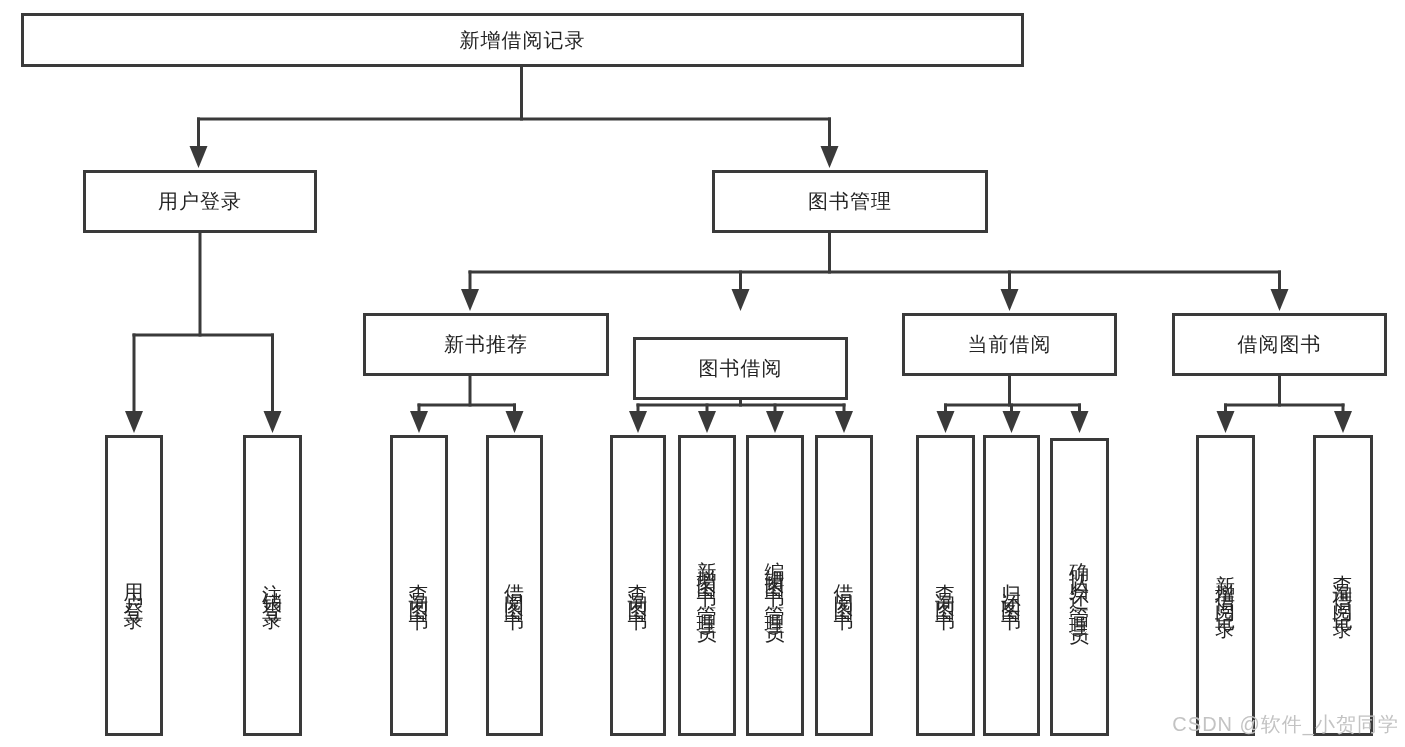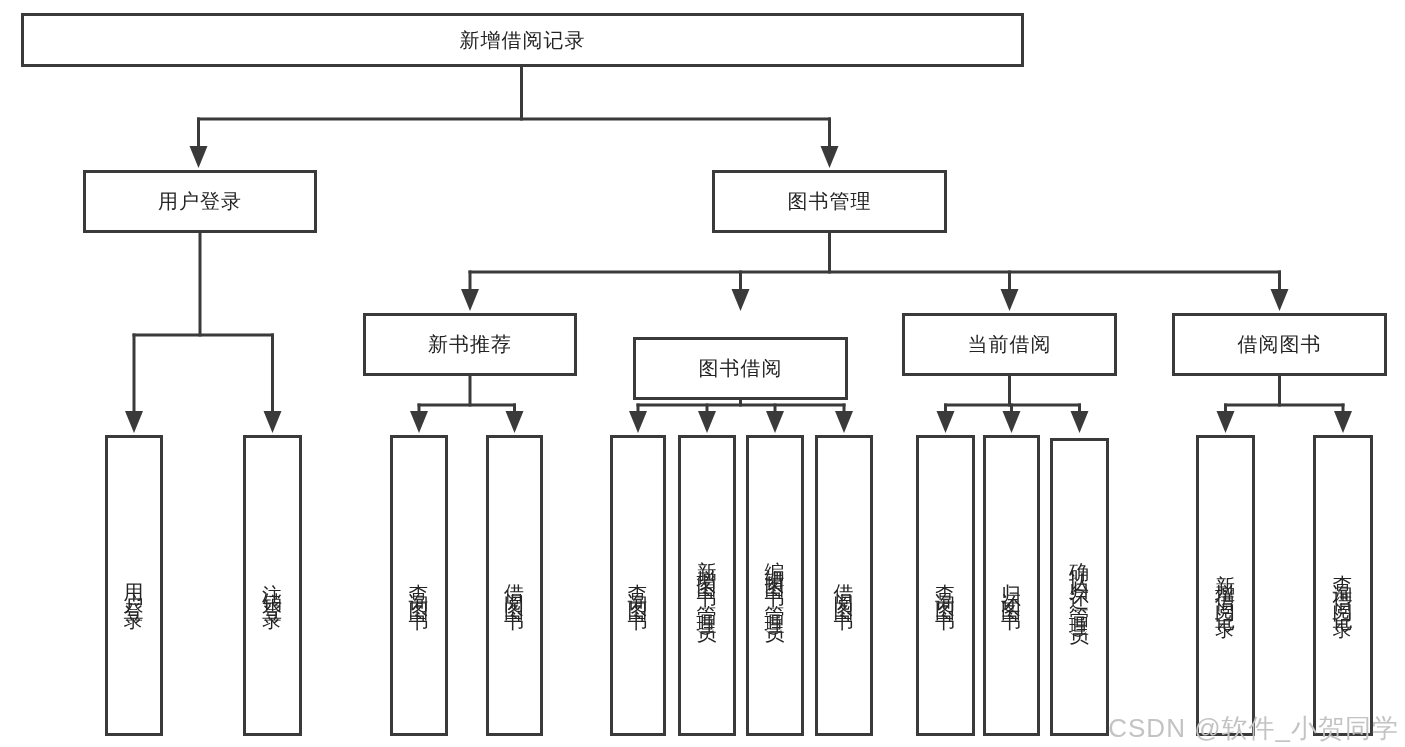--- a/index.html
+++ b/index.html
@@ -34,21 +34,21 @@
     left: 0; top: 0;
     z-index: 1;
     pointer-events: none;
   }
   #connectors line { stroke: #3a3a3a; stroke-width: 3; }
   #connectors polygon { fill: #3a3a3a; }
   #watermark {
     position: absolute;
     right: 6px;
     top: 711px;
-    font-size: 26px;
+    font-size: 20px;
     color: #c3c3c3;
     white-space: nowrap;
     z-index: 5;
     letter-spacing: 1px;
   }
 </style>
 </head>
 <body>
 
 <div id="canvas">
@@ -112,23 +112,23 @@
     <line x1="1224" y1="405" x2="1344.5" y2="405"></line>
     <line x1="1225.5" y1="403.5" x2="1225.5" y2="413"></line>
     <line x1="1343" y1="403.5" x2="1343" y2="413"></line>
     <polygon points="1216.5,411 1234.5,411 1225.5,433"></polygon>
     <polygon points="1334,411 1352,411 1343,433"></polygon>
   </svg>
 
   <div class="box hbox" style="left:21px; top:13px; width:1003px; height:54px;">新增借阅记录</div>
 
   <div class="box hbox" style="left:83px; top:170px; width:234px; height:63px;">用户登录</div>
-  <div class="box hbox" style="left:712px; top:170px; width:235px; height:63px;">图书管理</div>
+  <div class="box hbox" style="left:712px; top:170px; width:276px; height:63px;">图书管理</div>
 
-  <div class="box hbox" style="left:363px; top:313px; width:214px; height:63px;">新书推荐</div>
+  <div class="box hbox" style="left:363px; top:313px; width:246px; height:63px;">新书推荐</div>
   <div class="box hbox" style="left:633px; top:313px; width:215px; height:63px;margin-top:24px;">图书借阅</div>
   <div class="box hbox" style="left:902px; top:313px; width:215px; height:63px;">当前借阅</div>
   <div class="box hbox" style="left:1172px; top:313px; width:215px; height:63px;">借阅图书</div>
 
   <div class="box vbox" style="left:105px; top:435px; width:58px; height:301px;">用户登录</div>
   <div class="box vbox" style="left:243px; top:435px; width:59px; height:301px;">注销登录</div>
 
   <div class="box vbox" style="left:390px; top:435px; width:58px; height:301px;">查询图书</div>
   <div class="box vbox" style="left:486px; top:435px; width:57px; height:301px;">借阅图书</div>
 

